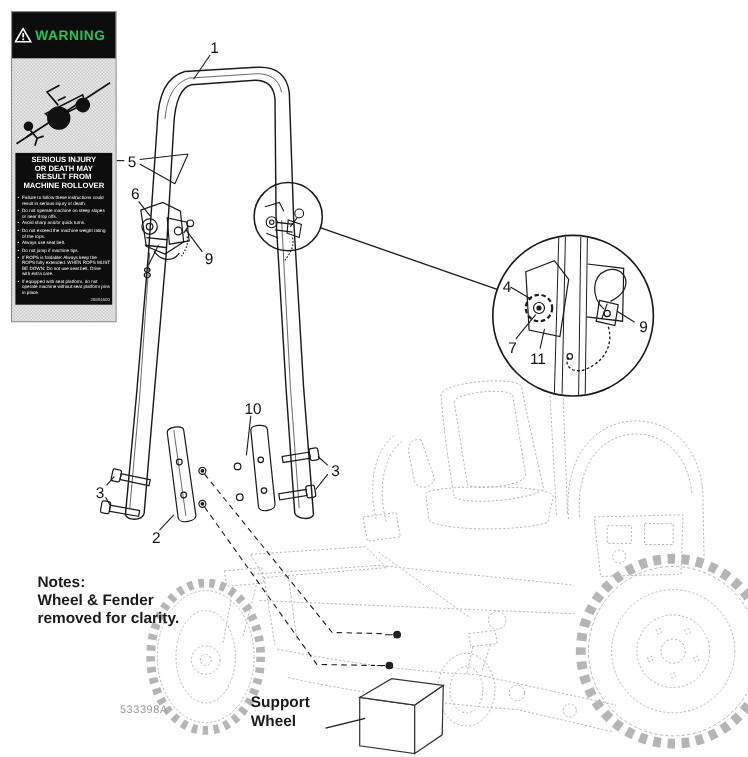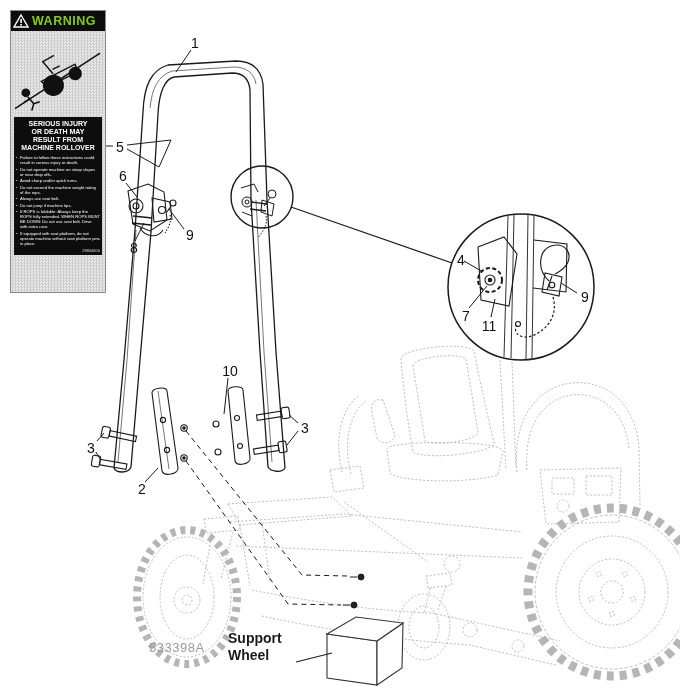--- a/index.html
+++ b/index.html
@@ -10,22 +10,22 @@
   #stage{position:absolute;left:0;top:0;width:680px;height:688px;}
   svg text{font-family:"Liberation Sans",sans-serif;}
 
   
   .warn-label{
     position:absolute;left:10px;top:10px;width:96px;min-height:283px;
     background:repeating-conic-gradient(#cdcdcd 0% 25%, #e9e9e9 0% 50%) 0 0/3px 3px;
     border:1px solid #8a8a8a;box-sizing:border-box;z-index:3;
   }
   .warn-header{
-    background:#0d0d0d;color:#84cc16;display:flex;align-items:center;gap:3px;
-    padding:3px 2px;font-weight:bold;font-size:12.5px;letter-spacing:.5px;
+    background:#0d0d0d;color:#22c55e;display:flex;align-items:center;gap:3px;
+    padding:14px 2px;font-weight:bold;font-size:12.5px;letter-spacing:.5px;
   }
   .warn-picto{display:block;width:100%;height:84px;}
   .warn-msg{
     background:#0d0d0d;color:#fff;margin:2px 3px 4px 3px;padding:3px 2px 2px 2px;
   }
   .warn-headline{font-size:7px;font-weight:bold;text-align:center;line-height:8px;}
   .warn-bullets{margin-top:3px;}
   .warn-bullet{
     font-size:4.2px;line-height:5px;margin-bottom:1.5px;position:relative;padding-left:4px;
   }
@@ -35,22 +35,22 @@
   
   .notes{
     position:absolute;left:34px;top:521px;font-size:14px;font-weight:bold;
     line-height:16px;color:#1a1a1a;z-index:3;
   }
   .support-label{
     position:absolute;left:228px;top:630px;width:86px;text-align:left;
     font-size:14px;font-weight:bold;line-height:17px;color:#1a1a1a;z-index:3;
   }
   .drawing-num{
-    position:absolute;left:109px;top:640px;font-size:13px;color:#9a9a9a;
-    letter-spacing:.5px;z-index:3;margin-left:40px;
+    position:absolute;left:109px;top:640px;font-size:10px;color:#9a9a9a;
+    letter-spacing:.5px;z-index:3;
   }
 </style>
 </head>
 <body>
 
 <div id="stage">
 
   
   <svg width="680" height="688" viewBox="0 0 680 688">
 
@@ -282,20 +282,25 @@
         <div class="warn-bullet">Always use seat belt.</div>
         <div class="warn-bullet">Do not jump if machine tips.</div>
         <div class="warn-bullet">If ROPS is foldable: Always keep the ROPS fully extended. WHEN ROPS MUST BE DOWN: Do not use seat belt. Drive with extra care.</div>
         <div class="warn-bullet">If equipped with seat platform, do not operate machine without seat platform pins in place.</div>
       </div>
       <div class="warn-decalnum">28804600</div>
     </div>
   </div>
 
   
+  <div class="notes">
+    <div>Notes:</div>
+    <div>Wheel &amp; Fender</div>
+    <div>removed for clarity.</div>
+  </div>
 
   <div class="support-label">
     <div>Support</div>
     <div>Wheel</div>
   </div>
 
   <div class="drawing-num">533398A</div>
 
 </div>
 

